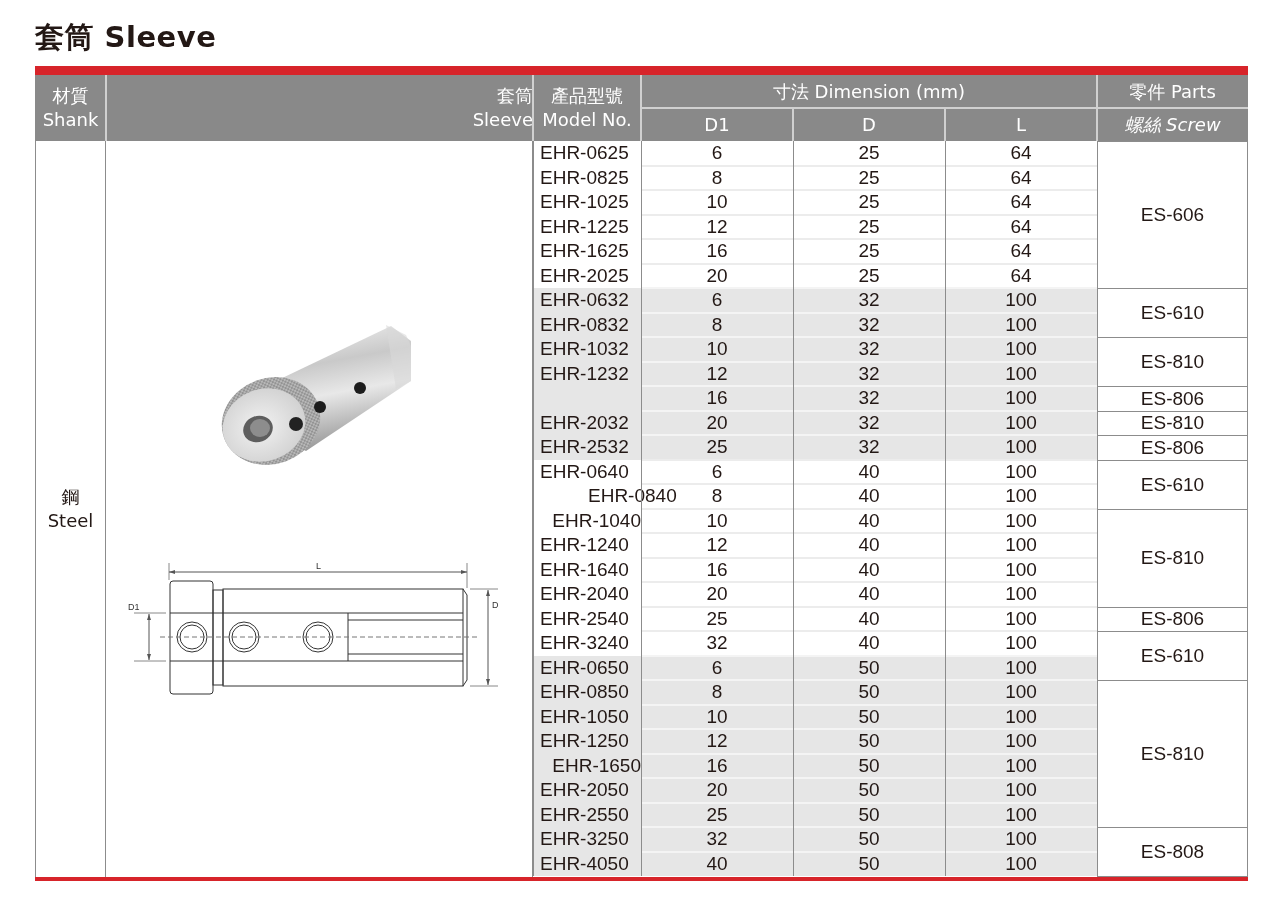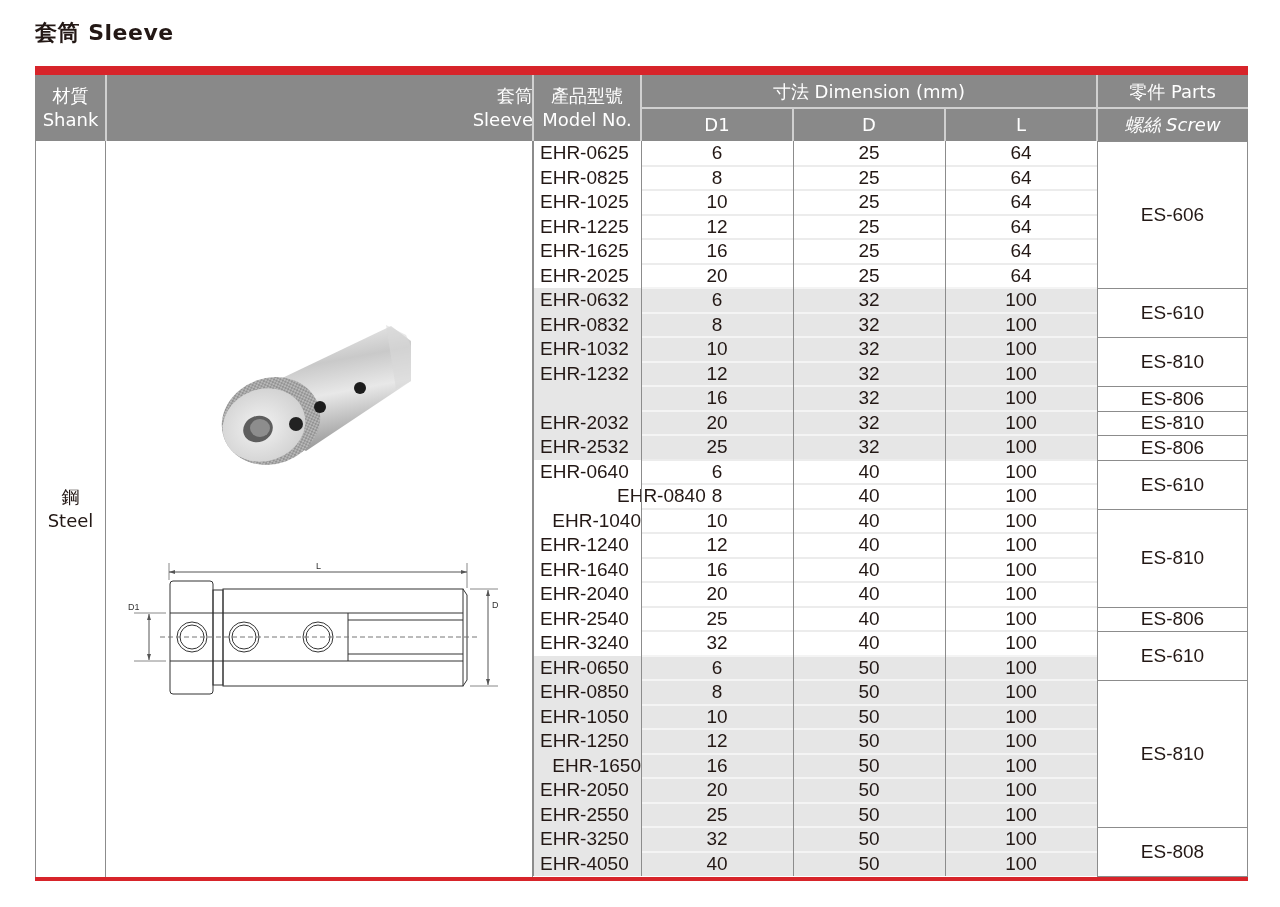--- a/index.html
+++ b/index.html
@@ -1,18 +1,18 @@
 <!DOCTYPE html>
 <html><head>
 <meta charset="utf-8">
 <style>
   html, body { margin: 0; padding: 0; background: #ffffff; }
   body { width: 1280px; height: 907px; position: relative; overflow: hidden;
          font-family: "DejaVu Sans", "Liberation Sans", sans-serif; color: #231815; }
-  .title { position: absolute; left: 35px; top: 18px; font-size: 22px; font-weight: bold; letter-spacing: 0.5px; color: #231815; }
+  .title { position: absolute; left: 35px; top: 18px; font-size: 29px; font-weight: bold; letter-spacing: 0.5px; color: #231815; }
   .redbar { position: absolute; left: 35px; width: 1213px; background: #d7242a; }
   .redbar.top { top: 66px; height: 9px; }
   .redbar.bottom { top: 877px; height: 4px; }
 
   .hdr { position: absolute; background: #898989; color: #ffffff; text-align: center;
          display: flex; flex-direction: column; justify-content: center; align-items: center;
          font-size: 18px; line-height: 24px; box-sizing: border-box; }
   .vline { position: absolute; background: #d0d0d0; width: 2px; }
   .hline { position: absolute; background: #d0d0d0; height: 2px; }
 
@@ -246,21 +246,21 @@
       <div class="rowsep" style="left: 641px; top: 434px; width: 456px; background: rgb(244, 244, 244);"></div>
     </div>
     <div>
       <div class="cell model" style="left: 533px; top: 459.5px; width: 108px;">EHR-0640</div>
       <div class="cell" style="left: 641px; top: 459.5px; width: 152px;">6</div>
       <div class="cell" style="left: 793px; top: 459.5px; width: 152px;">40</div>
       <div class="cell" style="left: 945px; top: 459.5px; width: 152px;">100</div>
       <div class="rowsep" style="left: 641px; top: 458.5px; width: 456px; background: rgb(236, 236, 236);"></div>
     </div>
     <div>
-      <div class="cell model" style="left: 562px; top: 484px; width: 108px; margin-left: 48px;">EHR-0840</div>
+      <div class="cell model" style="left: 533px; top: 484px; width: 108px; margin-left: 48px;">EHR-0840</div>
       <div class="cell" style="left: 641px; top: 484px; width: 152px;">8</div>
       <div class="cell" style="left: 793px; top: 484px; width: 152px;">40</div>
       <div class="cell" style="left: 945px; top: 484px; width: 152px;">100</div>
       <div class="rowsep" style="left: 641px; top: 483px; width: 456px; background: rgb(236, 236, 236);"></div>
     </div>
     <div>
       <div class="cell model" style="left: 533px; top: 508.5px; width: 108px; text-align: right;">EHR-1040</div>
       <div class="cell" style="left: 641px; top: 508.5px; width: 152px;">10</div>
       <div class="cell" style="left: 793px; top: 508.5px; width: 152px;">40</div>
       <div class="cell" style="left: 945px; top: 508.5px; width: 152px;">100</div>

